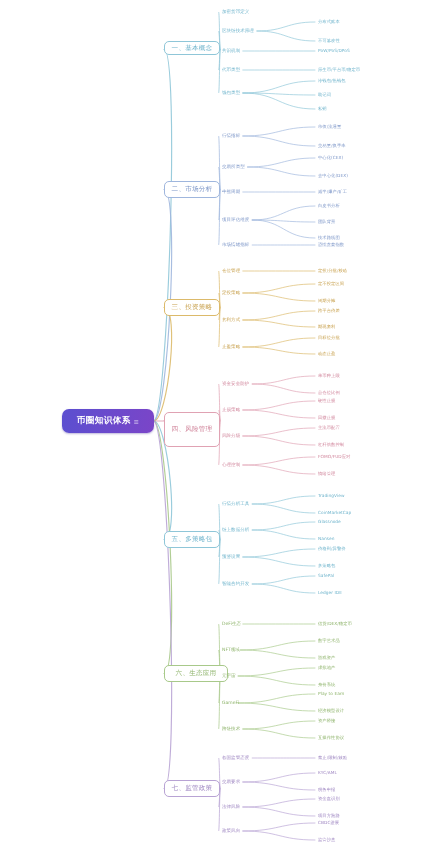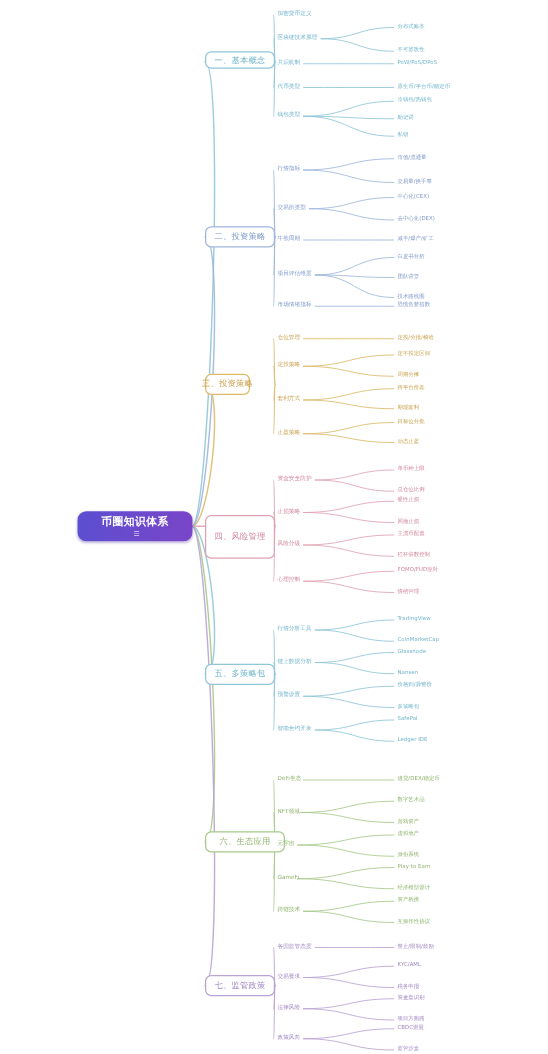--- a/index.html
+++ b/index.html
@@ -18,21 +18,20 @@
     box-sizing:border-box;
     display:flex;align-items:center;justify-content:center;
     background:linear-gradient(100deg,#5b4fd0 0%,#6a4fd6 45%,#7b45c8 100%);
     color:#ffffff;
     border-radius:7px;
     font-size:8.6px;
     font-weight:bold;
     letter-spacing:.4px;
     white-space:nowrap;
     box-shadow:0 1px 2px rgba(70,50,150,.35);
-    flex-direction:column;
   }
   .root-node .rt{display:inline-block;}
   .root-node .rmark{
     display:inline-block;margin-left:3px;font-size:5.5px;opacity:.75;
     font-weight:normal;position:relative;top:1px;
   }
 
   
   .l1{
     position:absolute;box-sizing:border-box;
@@ -168,37 +167,37 @@
       <div class="l3" style="left: 318px; top: 38px; color: rgb(111, 180, 204);"><span>不可篡改性</span></div>
       <div class="l2" style="left: 222px; top: 48px; color: rgb(111, 180, 204);"><span>共识机制</span></div>
       <div class="l3" style="left: 318px; top: 48px; color: rgb(111, 180, 204);"><span>PoW/PoS/DPoS</span></div>
       <div class="l2" style="left: 222px; top: 67px; color: rgb(111, 180, 204);"><span>代币类型</span></div>
       <div class="l3" style="left: 318px; top: 67px; color: rgb(111, 180, 204);"><span>原生币/平台币/稳定币</span></div>
       <div class="l2" style="left: 222px; top: 90px; color: rgb(111, 180, 204);"><span>钱包类型</span></div>
       <div class="l3" style="left: 318px; top: 78px; color: rgb(111, 180, 204);"><span>冷钱包/热钱包</span></div>
       <div class="l3" style="left: 318px; top: 92px; color: rgb(111, 180, 204);"><span>助记词</span></div>
       <div class="l3" style="left: 318px; top: 106px; color: rgb(111, 180, 204);"><span>私钥</span></div>
       <div class="l1" style="left: 164px; top: 181px; width: 56px; height: 17px; border-color: rgb(159, 182, 221); color: rgb(127, 152, 201);">
-        <span>二、投资策略</span>
+        <span>二、市场分析</span>
       </div>
       <div class="l2" style="left: 222px; top: 133px; color: rgb(127, 152, 201);"><span>行情指标</span></div>
       <div class="l3" style="left: 318px; top: 124px; color: rgb(127, 152, 201);"><span>市值/流通量</span></div>
       <div class="l3" style="left: 318px; top: 143px; color: rgb(127, 152, 201);"><span>交易量/换手率</span></div>
       <div class="l2" style="left: 222px; top: 164px; color: rgb(127, 152, 201);"><span>交易所类型</span></div>
       <div class="l3" style="left: 318px; top: 155px; color: rgb(127, 152, 201);"><span>中心化(CEX)</span></div>
       <div class="l3" style="left: 318px; top: 173px; color: rgb(127, 152, 201);"><span>去中心化(DEX)</span></div>
       <div class="l2" style="left: 222px; top: 189px; color: rgb(127, 152, 201);"><span>牛熊周期</span></div>
       <div class="l3" style="left: 318px; top: 189px; color: rgb(127, 152, 201);"><span>减半/爆产/矿工</span></div>
       <div class="l2" style="left: 222px; top: 217px; color: rgb(127, 152, 201);"><span>项目评估维度</span></div>
       <div class="l3" style="left: 318px; top: 203px; color: rgb(127, 152, 201);"><span>白皮书分析</span></div>
       <div class="l3" style="left: 318px; top: 219px; color: rgb(127, 152, 201);"><span>团队背景</span></div>
       <div class="l3" style="left: 318px; top: 235px; color: rgb(127, 152, 201);"><span>技术路线图</span></div>
       <div class="l2" style="left: 222px; top: 242px; color: rgb(127, 152, 201);"><span>市场情绪指标</span></div>
       <div class="l3" style="left: 318px; top: 242px; color: rgb(127, 152, 201);"><span>恐慌贪婪指数</span></div>
-      <div class="l1" style="left: 164px; top: 299px; width: 36px; height: 17px; border-color: rgb(220, 186, 106); color: rgb(199, 159, 74);">
+      <div class="l1" style="left: 164px; top: 299px; width: 56px; height: 17px; border-color: rgb(220, 186, 106); color: rgb(199, 159, 74);">
         <span>三、投资策略</span>
       </div>
       <div class="l2" style="left: 222px; top: 268px; color: rgb(199, 159, 74);"><span>仓位管理</span></div>
       <div class="l3" style="left: 318px; top: 268px; color: rgb(199, 159, 74);"><span>定投/分批/梭哈</span></div>
       <div class="l2" style="left: 222px; top: 290px; color: rgb(199, 159, 74);"><span>定投策略</span></div>
       <div class="l3" style="left: 318px; top: 281px; color: rgb(199, 159, 74);"><span>定不投定区间</span></div>
       <div class="l3" style="left: 318px; top: 298px; color: rgb(199, 159, 74);"><span>周期分摊</span></div>
       <div class="l2" style="left: 222px; top: 317px; color: rgb(199, 159, 74);"><span>套利方式</span></div>
       <div class="l3" style="left: 318px; top: 308px; color: rgb(199, 159, 74);"><span>跨平台价差</span></div>
       <div class="l3" style="left: 318px; top: 324px; color: rgb(199, 159, 74);"><span>期现套利</span></div>

